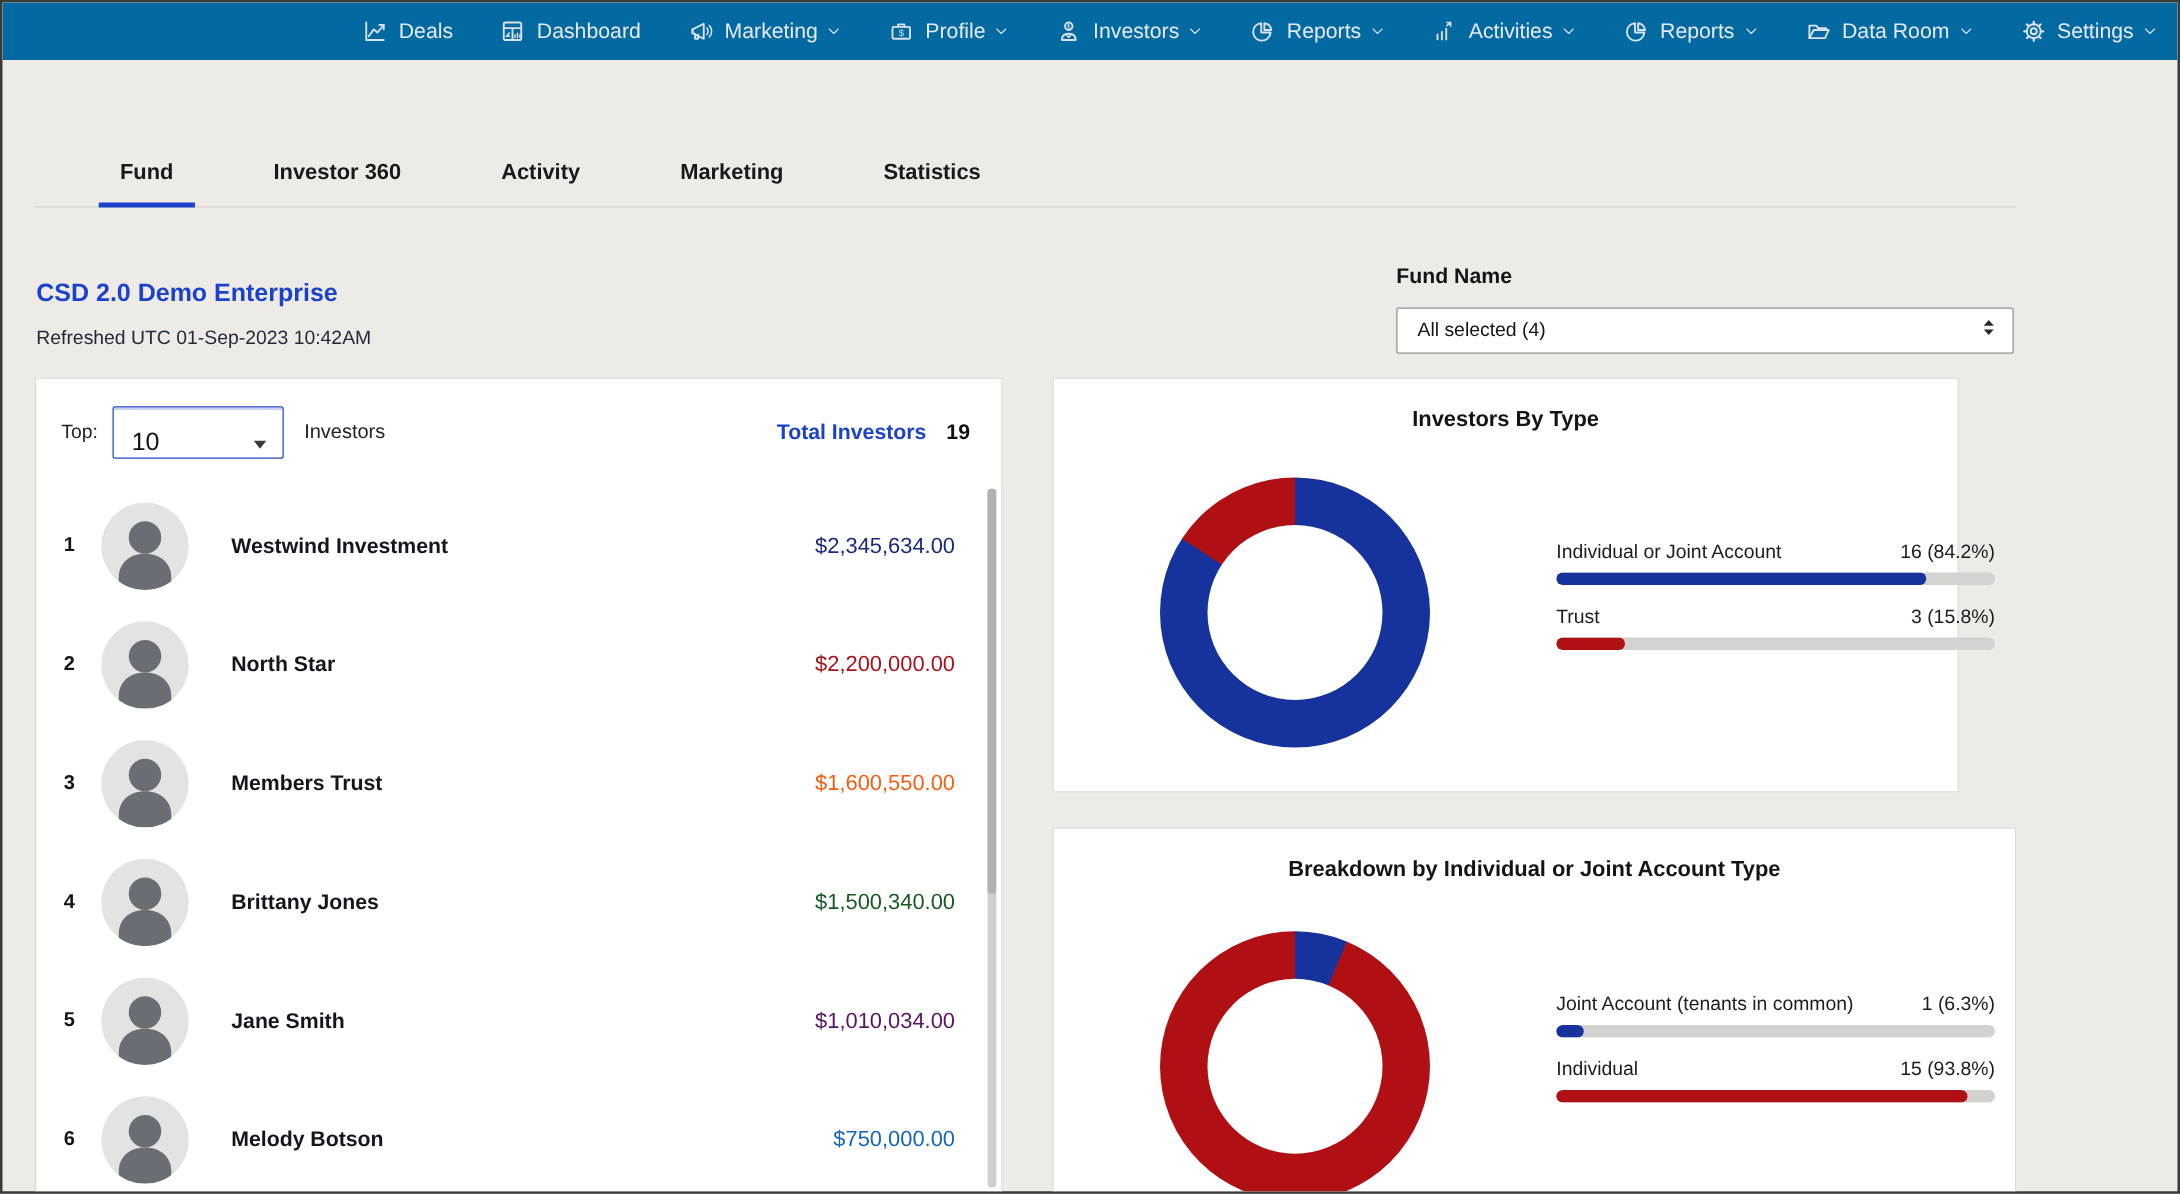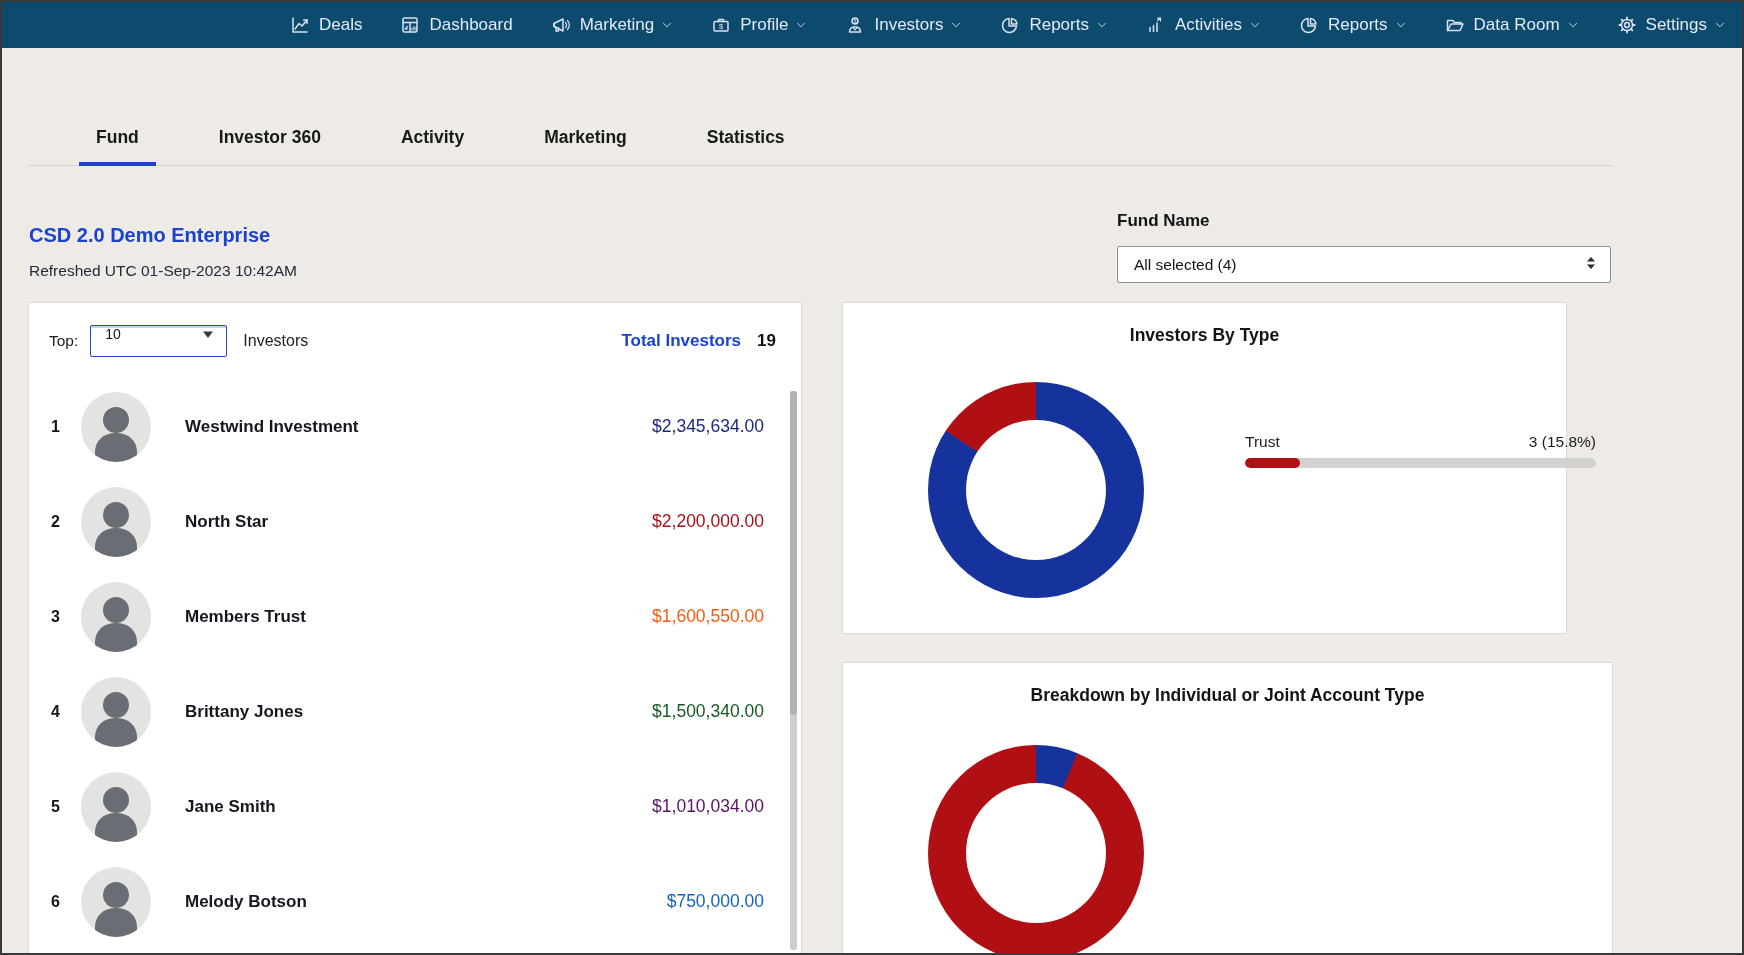--- a/index.html
+++ b/index.html
@@ -7,21 +7,21 @@
   body {
     position: relative;
     font-family: "Liberation Sans", sans-serif;
     background: #eeebe7;
     border: 2px solid #3a3a3a;
     overflow: hidden;
   }
   
   .navbar {
     height: 46px;
-    background: #0c4a6e;
+    background: #0369a1;
     display: flex;
     align-items: center;
     justify-content: flex-end;
     padding-right: 16px;
   }
   .nav-item {
     display: flex; align-items: center;
     margin-left: 38px;
     color: #e4e9f3;
     font-size: 17px;
@@ -68,24 +68,24 @@
   .card-chart1 { left:840px; top:300px; width:725px; height:332px; }
   .card-chart2 { left:840px; top:660px; width:771px; height:295px; }
 
   
   .list-header {
     display:flex; align-items:center;
     padding: 22px 25px 0 20px;
   }
   .top-label { font-size:15.5px; color:#222; }
   .top-select {
-    width:137px; height:32px; margin-left:12px;
+    width:137px; height:42px; margin-left:12px;
     border:1px solid #2447c5; border-radius:2px; background:#fff;
-    display:flex; align-items:flex-start; justify-content:space-between;
-    padding:0 12px 0 14px; font-size:14px; color:#141414; cursor:pointer;
+    display:flex; align-items:flex-end; justify-content:space-between;
+    padding:0 12px 0 14px; font-size:20px; color:#141414; cursor:pointer;
     box-shadow: inset 0 2px 0 rgba(36,71,197,.25);
   }
   .top-suffix { font-size:16px; color:#222; margin-left:16px; }
   .total-wrap { margin-left:auto; display:flex; align-items:baseline; }
   .total-label { font-size:17px; font-weight:bold; color:#1b42cc; }
   .total-value { font-size:17px; font-weight:bold; color:#111; margin-left:16px; }
 
   
   .rows { margin-top: 22px; }
   .inv-row {
@@ -404,26 +404,55 @@
     <div class="thumb"></div>
   </div>
 </div>
 
 <div class="card card-chart1">
   <div class="chart-title">Investors By Type</div>
   <div class="donut donut1" style="background: conic-gradient(rgb(22, 50, 156) 0deg, rgb(22, 50, 156) 303.158deg, rgb(176, 16, 20) 303.158deg, rgb(176, 16, 20) 360deg);"></div>
   <div class="legend legend1">
     <div class="legend-row">
       <div class="legend-line">
+        <span class="legend-label">Individual or Joint Account</span>
+        <span class="legend-value">16 (84.2%)</span>
+      </div>
+      <div class="legend-bar">
+        <div class="legend-fill" style="width: 84.2%; background: rgb(22, 50, 156);"></div>
+      </div>
+    </div>
+    <div class="legend-row">
+      <div class="legend-line">
         <span class="legend-label">Trust</span>
         <span class="legend-value">3 (15.8%)</span>
       </div>
       <div class="legend-bar">
         <div class="legend-fill" style="width: 15.8%; background: rgb(176, 16, 20);"></div>
       </div>
     </div>
   </div>
 </div>
 
 <div class="card card-chart2">
   <div class="chart-title">Breakdown by Individual or Joint Account Type</div>
   <div class="donut donut2" style="background: conic-gradient(rgb(22, 50, 156) 0deg, rgb(22, 50, 156) 22.5deg, rgb(176, 16, 20) 22.5deg, rgb(176, 16, 20) 360deg);"></div>
+  <div class="legend legend2">
+    <div class="legend-row">
+      <div class="legend-line">
+        <span class="legend-label">Joint Account (tenants in common)</span>
+        <span class="legend-value">1 (6.3%)</span>
+      </div>
+      <div class="legend-bar">
+        <div class="legend-fill" style="width: 6.3%; background: rgb(22, 50, 156);"></div>
+      </div>
+    </div>
+    <div class="legend-row">
+      <div class="legend-line">
+        <span class="legend-label">Individual</span>
+        <span class="legend-value">15 (93.8%)</span>
+      </div>
+      <div class="legend-bar">
+        <div class="legend-fill" style="width: 93.8%; background: rgb(176, 16, 20);"></div>
+      </div>
+    </div>
+  </div>
 </div>
 
 </body></html>

